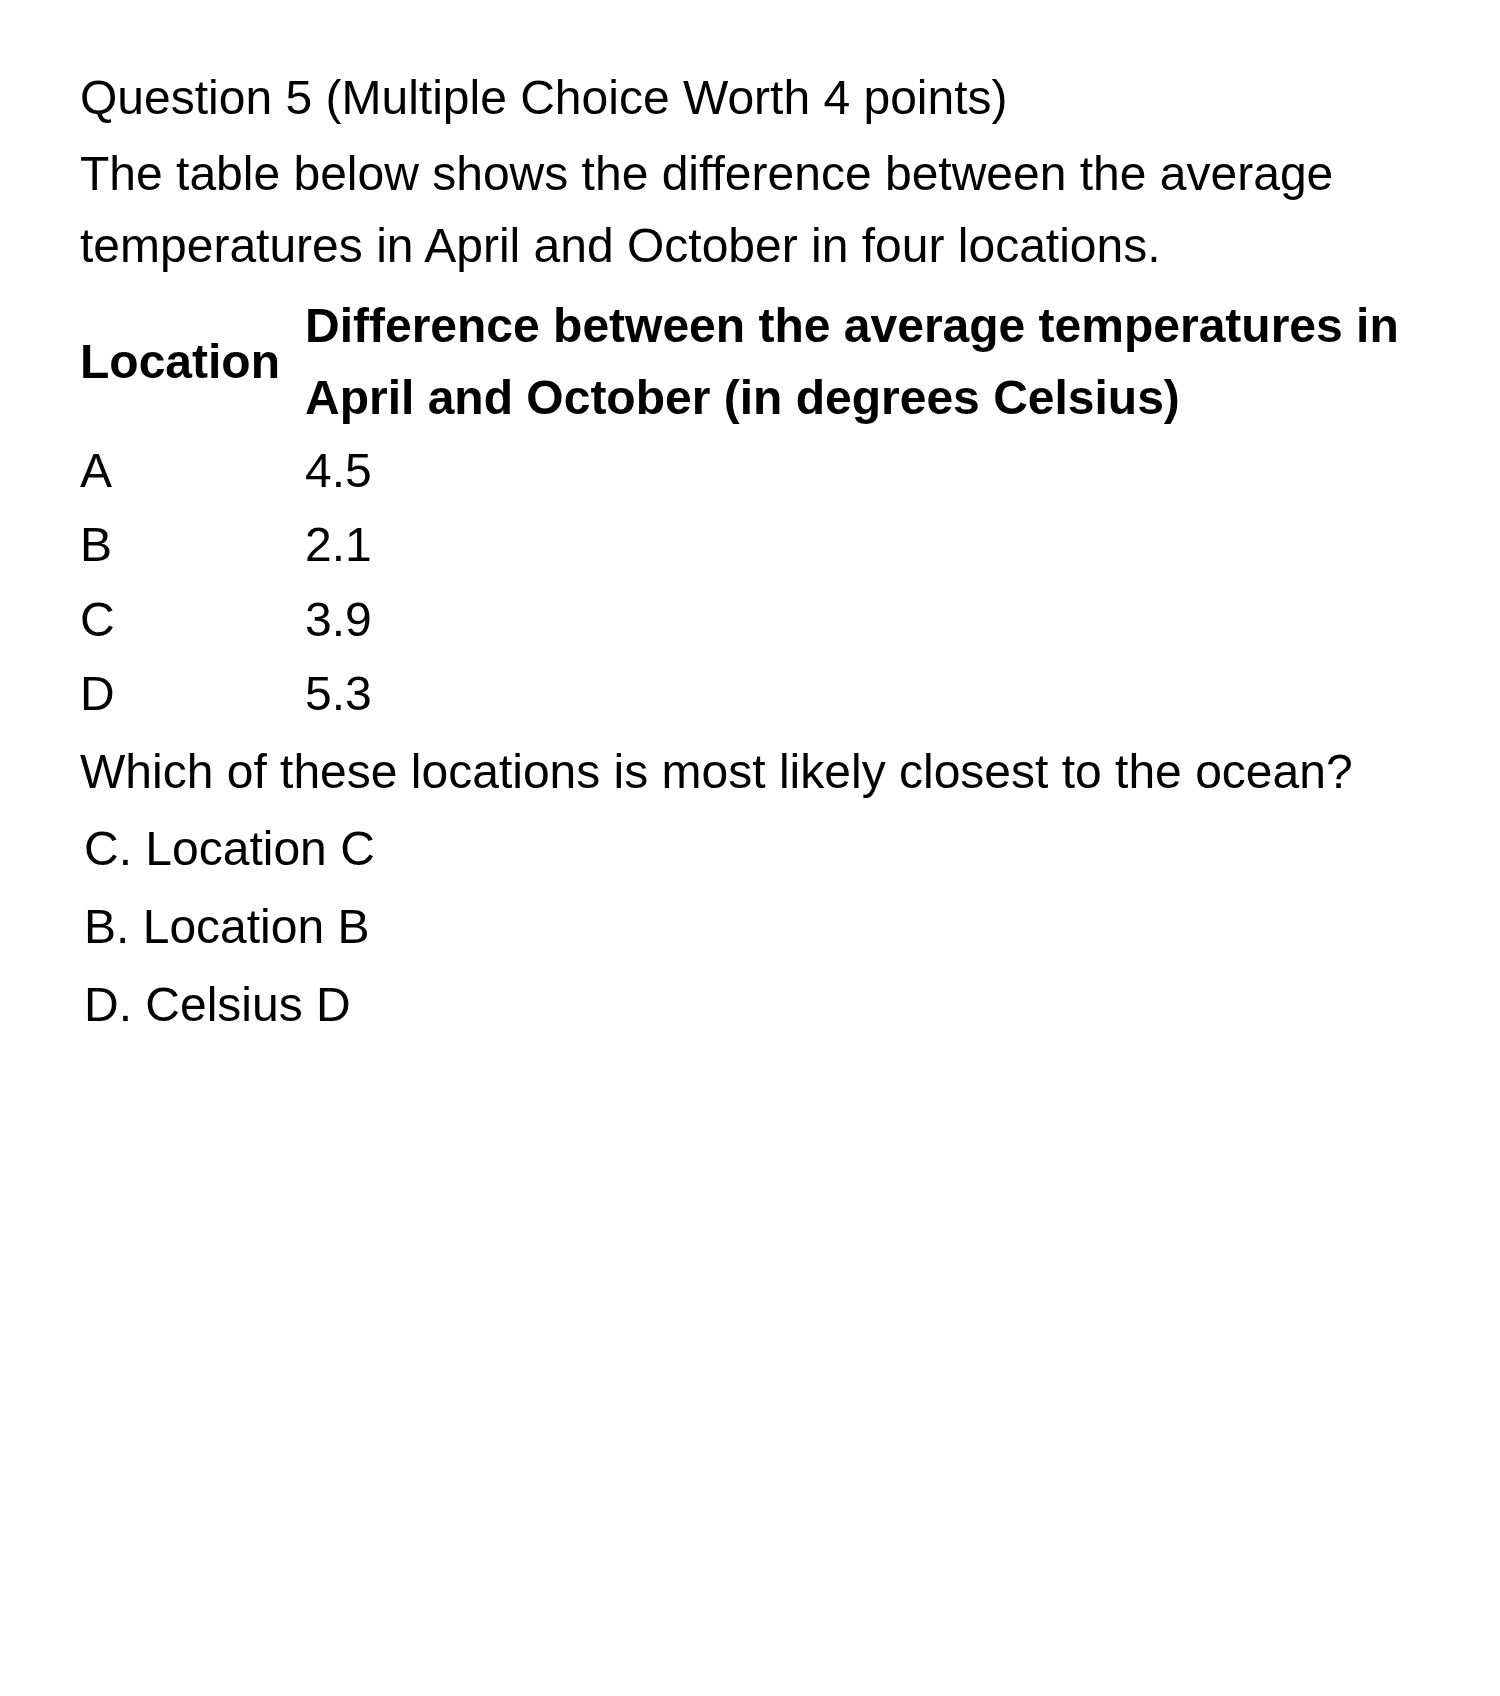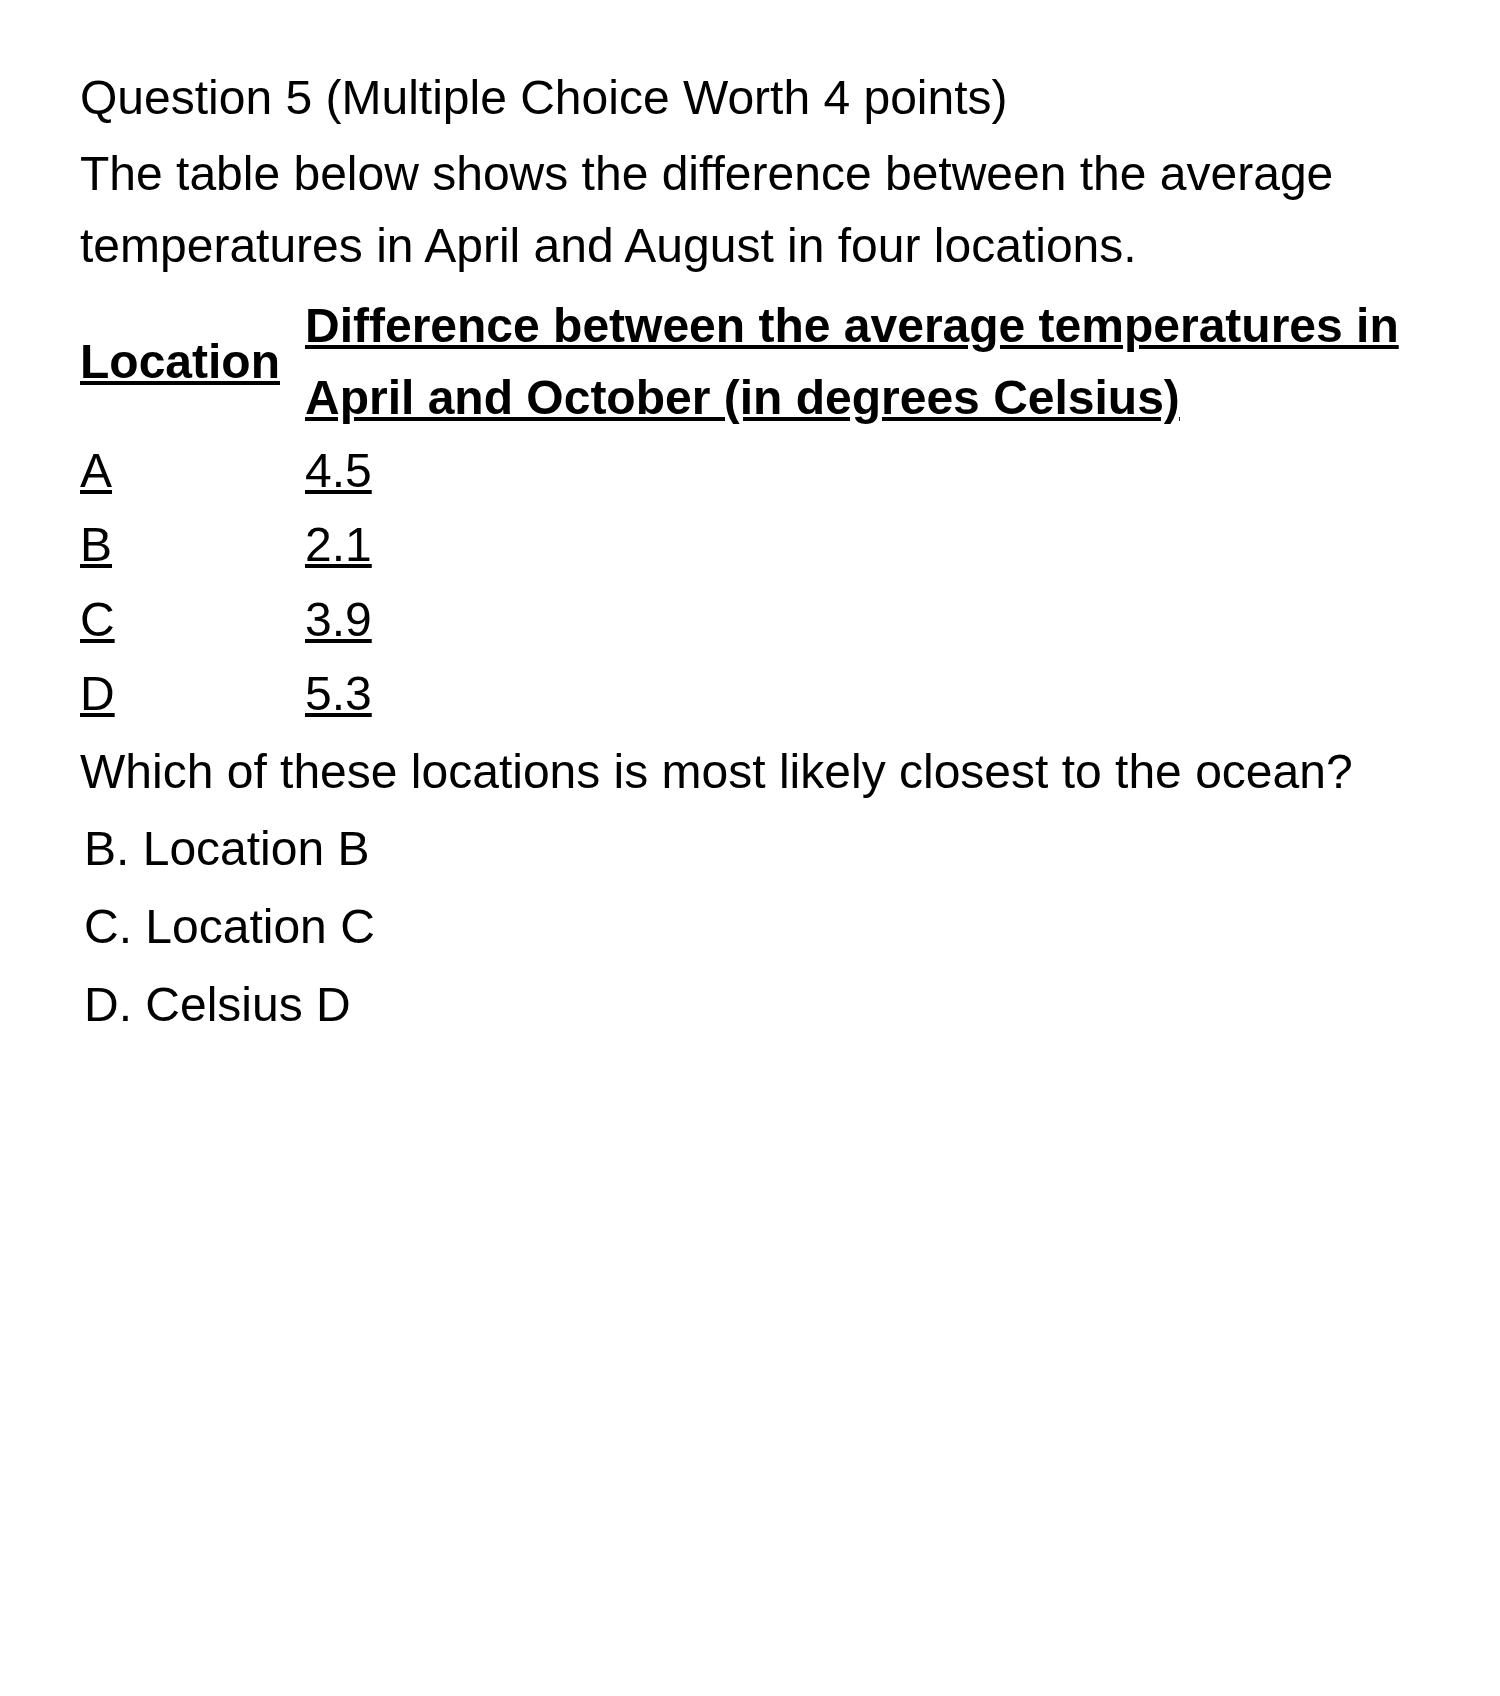--- a/index.html
+++ b/index.html
@@ -19,21 +19,20 @@
     }
     .question-header {
       margin-bottom: 4px;
     }
     .question-prompt {
       margin-bottom: 8px;
     }
     .data-table {
       border-collapse: collapse;
       margin-bottom: 4px;
-      text-decoration: underline;
     }
     .data-table th {
       font-weight: 700;
       text-align: left;
       vertical-align: middle;
       padding: 0;
     }
     .data-table th.col-loc {
       width: 225px;
       padding-right: 0;
@@ -54,21 +53,21 @@
     }
     .options p {
       line-height: 1.55;
     }
   </style>
 </head>
 <body>
 
 <p class="question-header">Question 5 (Multiple Choice Worth 4 points)</p>
 
-<p class="question-prompt">The table below shows the difference between the average temperatures in April and August in four locations.</p>
+<p class="question-prompt">The table below shows the difference between the average temperatures in April and October in four locations.</p>
 
 <table class="data-table">
   <thead>
     <tr>
       <th class="col-loc">Location</th>
       <th class="col-val">Difference between the average temperatures in April and October (in degrees Celsius)</th>
     </tr>
   </thead>
   <tbody>
     <tr>
@@ -86,16 +85,16 @@
     <tr>
       <td class="cell-loc">D</td>
       <td>5.3</td>
     </tr>
   </tbody>
 </table>
 
 <p class="followup">Which of these locations is most likely closest to the ocean?</p>
 
 <div class="options">
+  <p>C. Location C</p>
   <p>B. Location B</p>
-  <p>C. Location C</p>
   <p>D. Celsius D</p>
 </div>
 
 </body></html>

